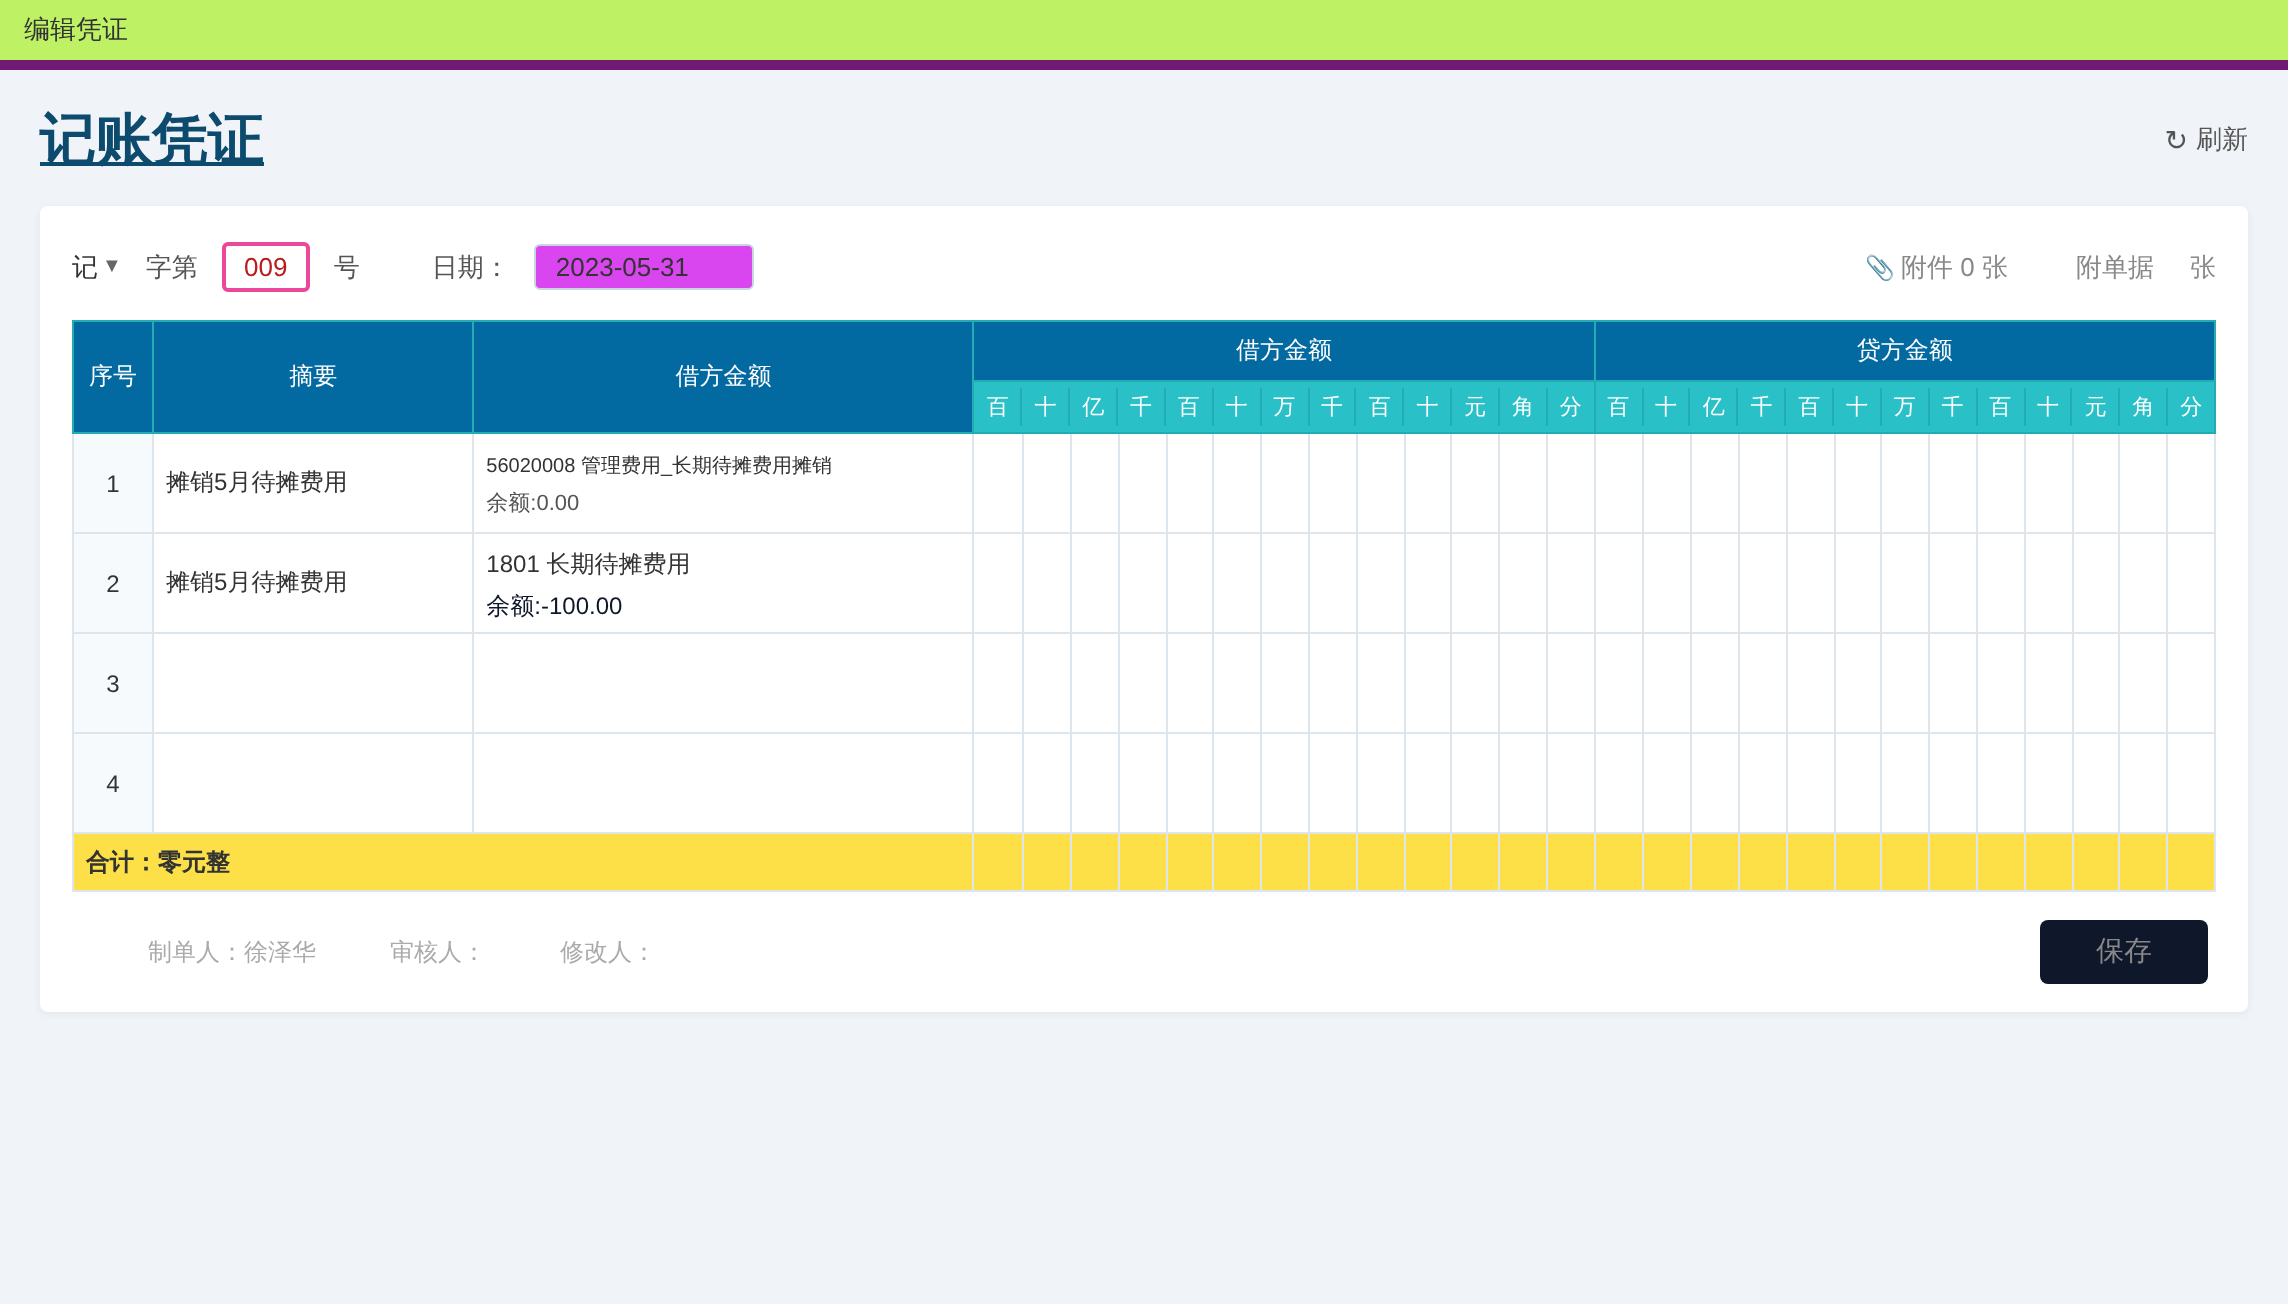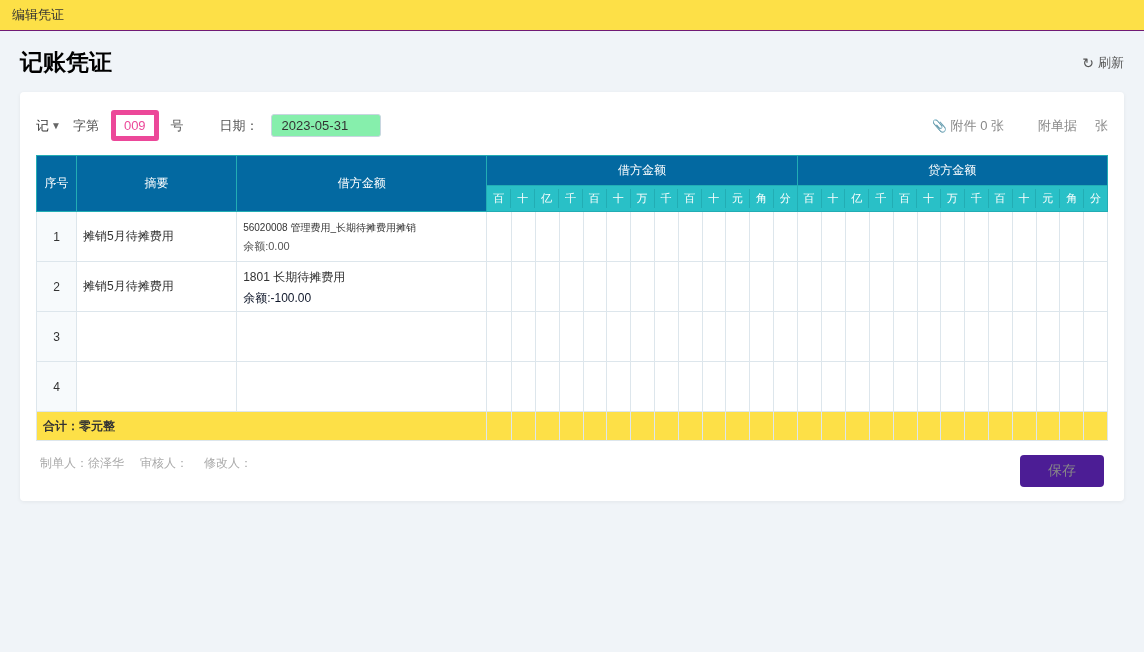--- a/index.html
+++ b/index.html
@@ -5,42 +5,43 @@
     * { box-sizing: border-box; margin: 0; padding: 0; }
     body {
       font-family: "Microsoft YaHei", "PingFang SC", sans-serif;
       font-size: 13px;
       background: #e8edf2;
       width: 1144px;
       height: 652px;
       overflow: hidden;
     }
     .title-bar {
-      background: #fde047;
+      background: #bef264;
       padding: 6px 12px;
       font-size: 13px;
       color: #333;
-      border-bottom: 1px solid #701a75;
+      border-bottom: 5px solid #701a75;
     }
     .main-area {
       background: #f0f4f8;
       padding: 16px 20px;
       height: calc(652px - 30px);
       overflow-y: auto;
     }
     .page-header {
       display: flex;
       justify-content: space-between;
       align-items: center;
       margin-bottom: 14px;
     }
     .page-title {
-      font-size: 23px;
+      font-size: 28px;
       font-weight: bold;
-      color: #000000;
+      color: #0c4a6e;
+      text-decoration: underline;
     }
     .refresh-btn {
       display: flex;
       align-items: center;
       gap: 4px;
       cursor: pointer;
       color: #555;
       font-size: 13px;
       background: none;
       border: none;
@@ -65,36 +66,36 @@
       display: inline-flex;
       align-items: center;
       gap: 2px;
       cursor: pointer;
     }
     .voucher-type-val {
       font-size: 13px;
       color: #333;
     }
     .field-box {
-      border: 5px solid #ec4899;
+      border: 2px solid #ec4899;
       border-radius: 3px;
       padding: 3px 8px;
       font-size: 13px;
-      color: #ec4899;
+      color: #b91c1c;
       background: #fff;
       min-width: 44px;
       text-align: center;
     }
     .date-box {
       border: 1px solid #c8d6e0;
       border-radius: 3px;
       padding: 3px 10px;
       font-size: 13px;
       color: #333;
-      background: #86efac;
+      background: #d946ef;
       min-width: 110px;
     }
     .attachments-area {
       margin-left: auto;
       display: flex;
       align-items: center;
       gap: 18px;
       color: #888;
       font-size: 13px;
     }
@@ -172,30 +173,31 @@
       padding: 10px 12px;
       font-size: 13px;
       font-weight: bold;
       background: #fde047;
     }
     .balance-negative { color: #0f172a; }
     .balance-normal { color: #555; font-size: 11px; }
 
     .footer-row {
       display: flex;
-      align-items: flex-start;
-      gap: 16px;
+      align-items: center;
+      gap: 37px;
       margin-top: 14px;
       padding: 0 4px;
       color: #aaa;
       font-size: 12px;
+      margin-left: 34px;
     }
     .save-btn {
       margin-left: auto;
-      background: #4c1d95;
+      background: #0f172a;
       color: #888;
       border: none;
       border-radius: 4px;
       padding: 7px 28px;
       font-size: 14px;
       cursor: pointer;
     }
 
     
     .sub-char-header {

